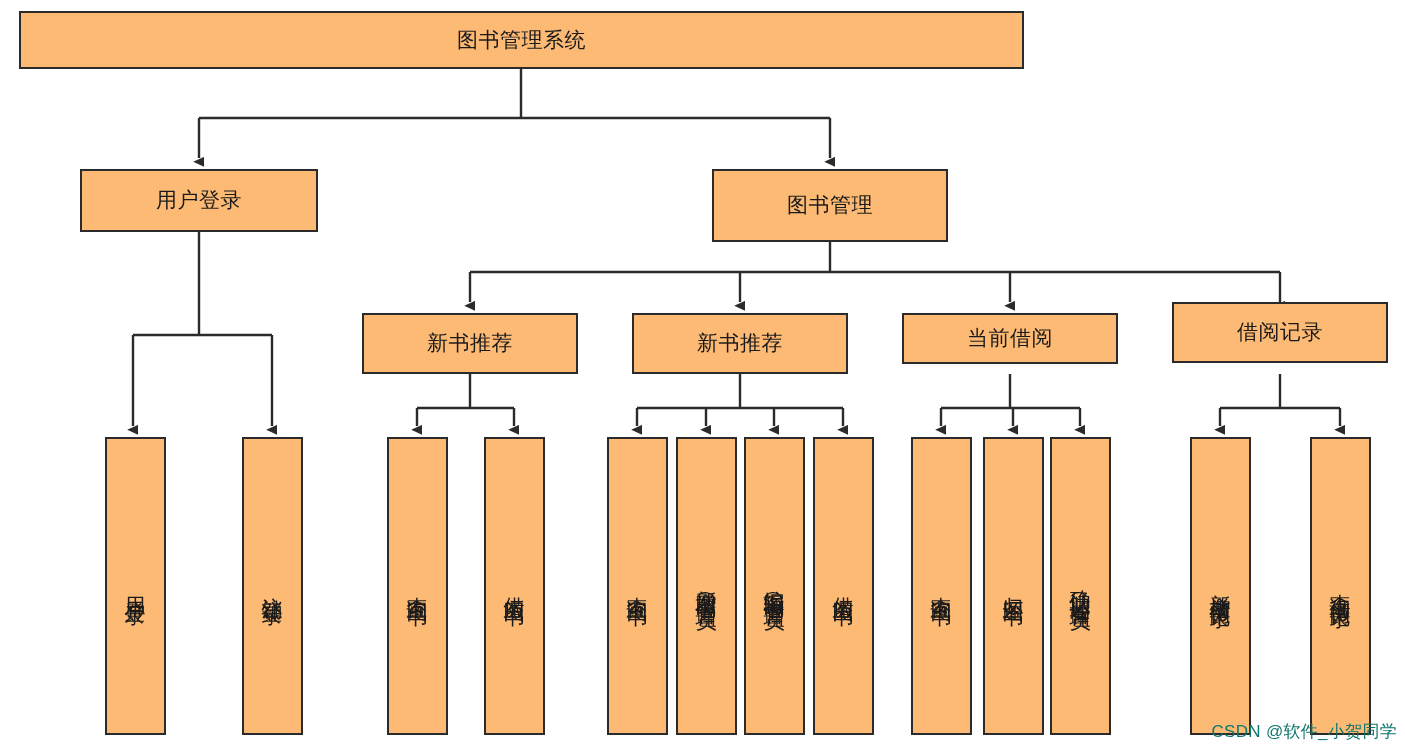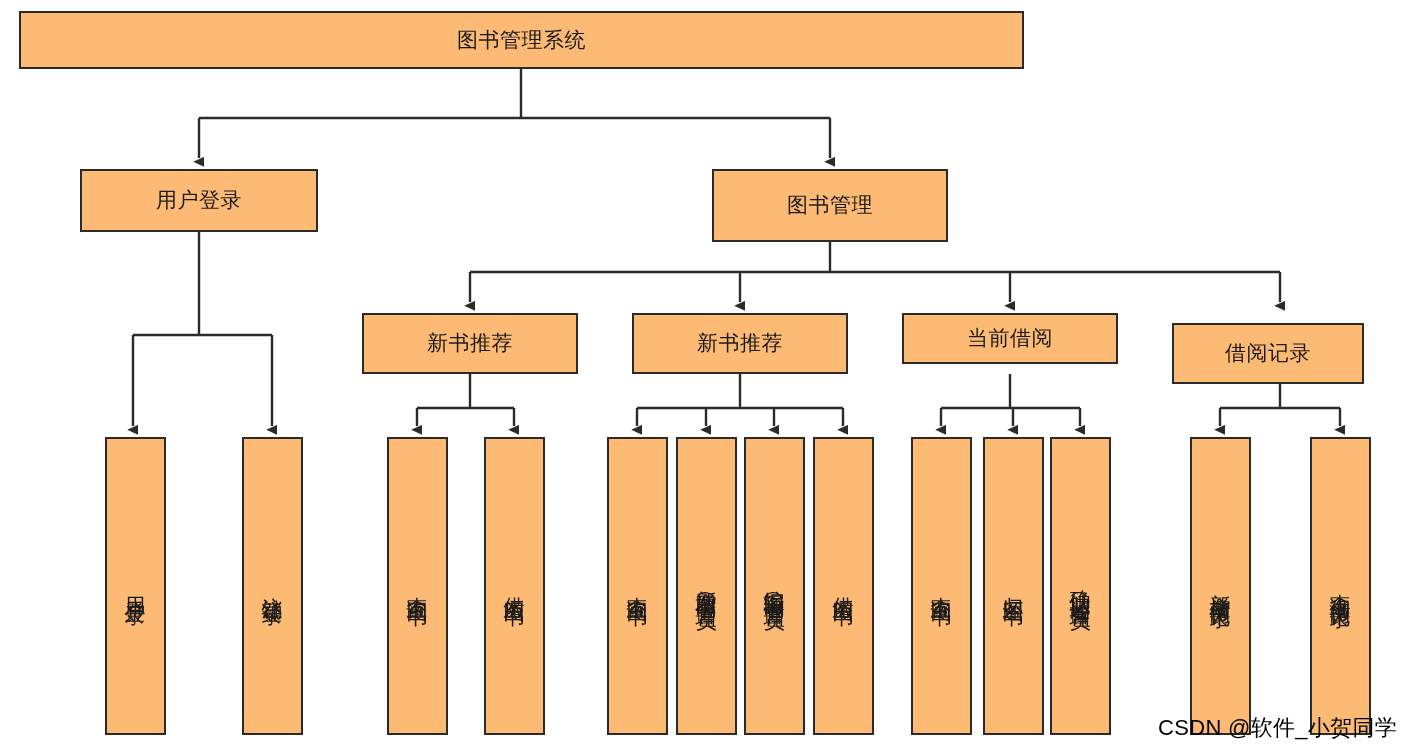--- a/index.html
+++ b/index.html
@@ -56,22 +56,22 @@
     line-height: 1;
     max-height: 100%;
   }
   .label {
     display: block;
   }
   #watermark {
     position: absolute;
     right: 8px;
     bottom: 4px;
-    font-size: 22px;
-    color: #000000;
+    font-size: 17px;
+    color: #0f766e;
     white-space: nowrap;
     letter-spacing: 0.3px;
   }
 </style>
 </head>
 <body>
 
 <div id="canvas">
 
   <svg id="edges" viewBox="0 0 1405 747" xmlns="http://www.w3.org/2000/svg">
@@ -130,21 +130,21 @@
       </div>
       <div class="node h" style="left: 362px; top: 313px; width: 216px; height: 61px;">
         <span class="label">新书推荐</span>
       </div>
       <div class="node h" style="left: 632px; top: 313px; width: 216px; height: 61px;">
         <span class="label">新书推荐</span>
       </div>
       <div class="node h" style="left: 902px; top: 313px; width: 216px; height: 51px;">
         <span class="label">当前借阅</span>
       </div>
-      <div class="node h" style="left: 1172px; top: 323px; width: 192px; height: 61px;">
+      <div class="node h" style="left: 1172px; top: 302px; width: 216px; height: 61px;">
         <span class="label">借阅记录</span>
       </div>
       <div class="node v" style="left: 105px; top: 437px; width: 61px; height: 298px;">
         <span class="label">用户登录</span>
       </div>
       <div class="node v" style="left: 242px; top: 437px; width: 61px; height: 298px;">
         <span class="label">注销登录</span>
       </div>
       <div class="node v" style="left: 387px; top: 437px; width: 61px; height: 298px;">
         <span class="label">查询图书</span>

